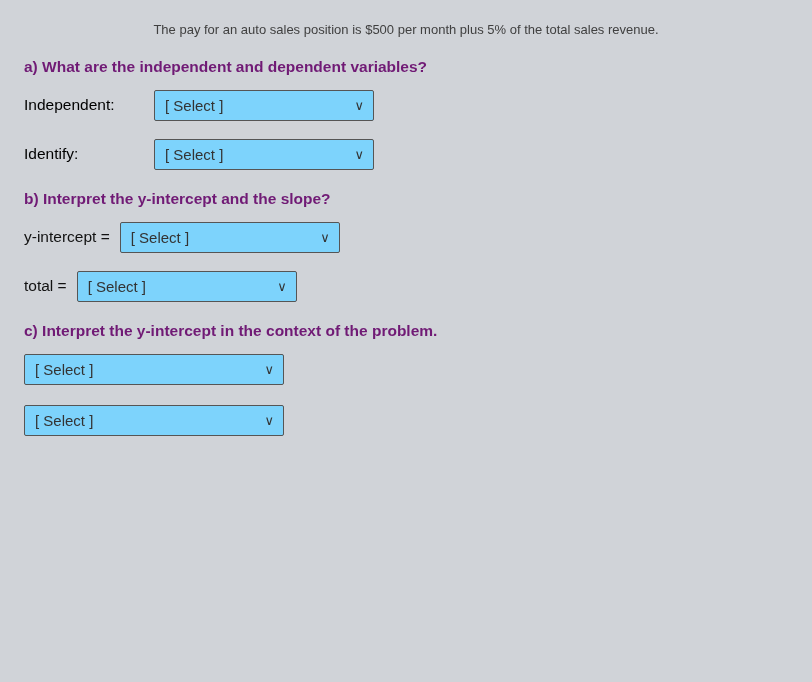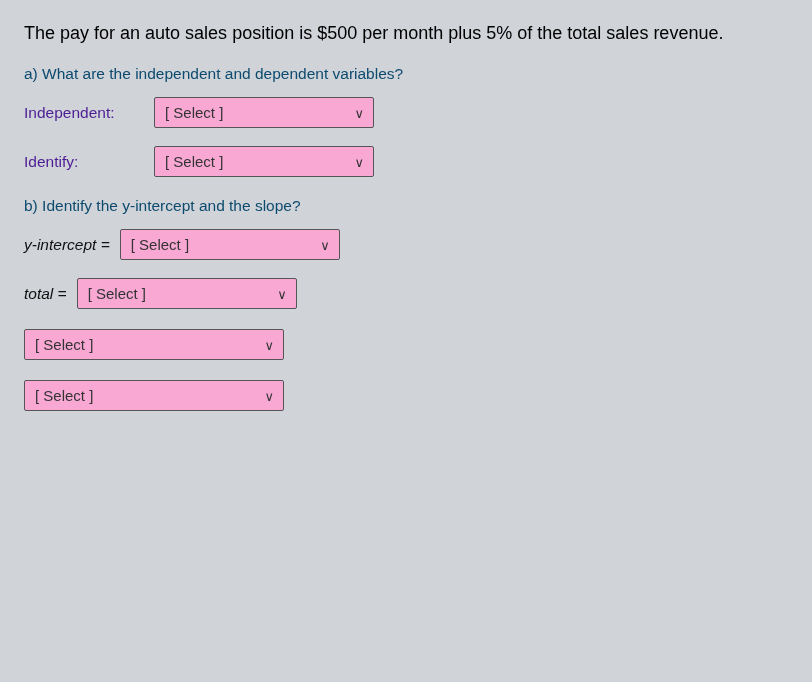--- a/index.html
+++ b/index.html
@@ -12,59 +12,59 @@
       background-color: #d0d3d8;
       font-family: Arial, sans-serif;
       font-size: 16px;
       color: #111;
       width: 812px;
       min-height: 682px;
       padding: 20px 24px;
     }
 
     .question-text {
-      font-size: 18px;
+      font-size: 13px;
       line-height: 1.5;
       margin-bottom: 18px;
-      color: #000000;
+      color: #404040;
+      text-align: center;
     }
 
     .section-label {
       font-size: 15.5px;
-      font-weight: 400;
+      font-weight: 700;
       margin-bottom: 14px;
-      color: #0c4a6e;
+      color: #701a75;
     }
 
     .row {
       display: flex;
       align-items: center;
       margin-bottom: 18px;
     }
 
     .row-label {
       font-size: 15.5px;
-      color: #4c1d95;
+      color: #000000;
       white-space: nowrap;
       margin-right: 10px;
       min-width: 120px;
     }
 
     .row-label-eq {
       font-size: 15.5px;
       color: #111;
       white-space: nowrap;
       margin-right: 10px;
-      font-style: italic;
     }
 
     select {
       appearance: none;
       -webkit-appearance: none;
-      background-color: #f9a8d4;
+      background-color: #7dd3fc;
       border: 1.5px solid #555;
       border-radius: 2px;
       padding: 6px 30px 6px 10px;
       font-size: 15px;
       color: #333;
       cursor: pointer;
       width: 220px;
       background-image: none;
       position: relative;
     }
@@ -114,21 +114,21 @@
     <span class="row-label">Identify:</span>
     <div class="select-wrapper">
       <select>
         <option value="">[ Select ]</option>
       </select>
     </div>
   </div>
 </div>
 
 <div class="section-block">
-  <p class="section-label">b) Identify the y-intercept and the slope?</p>
+  <p class="section-label">b) Interpret the y-intercept and the slope?</p>
 
   <div class="row">
     <span class="row-label-eq">y-intercept =</span>
     <div class="select-wrapper">
       <select>
         <option value="">[ Select ]</option>
       </select>
     </div>
   </div>
 
@@ -136,20 +136,21 @@
     <span class="row-label-eq">total =</span>
     <div class="select-wrapper">
       <select>
         <option value="">[ Select ]</option>
       </select>
     </div>
   </div>
 </div>
 
 <div class="section-block">
+  <p class="section-label">c) Interpret the y-intercept in the context of the problem.</p>
   <div class="standalone-select-row">
     <div class="select-wrapper">
       <select style="width:260px;">
         <option value="">[ Select ]</option>
       </select>
     </div>
   </div>
 </div>
 
 <div class="section-block">

